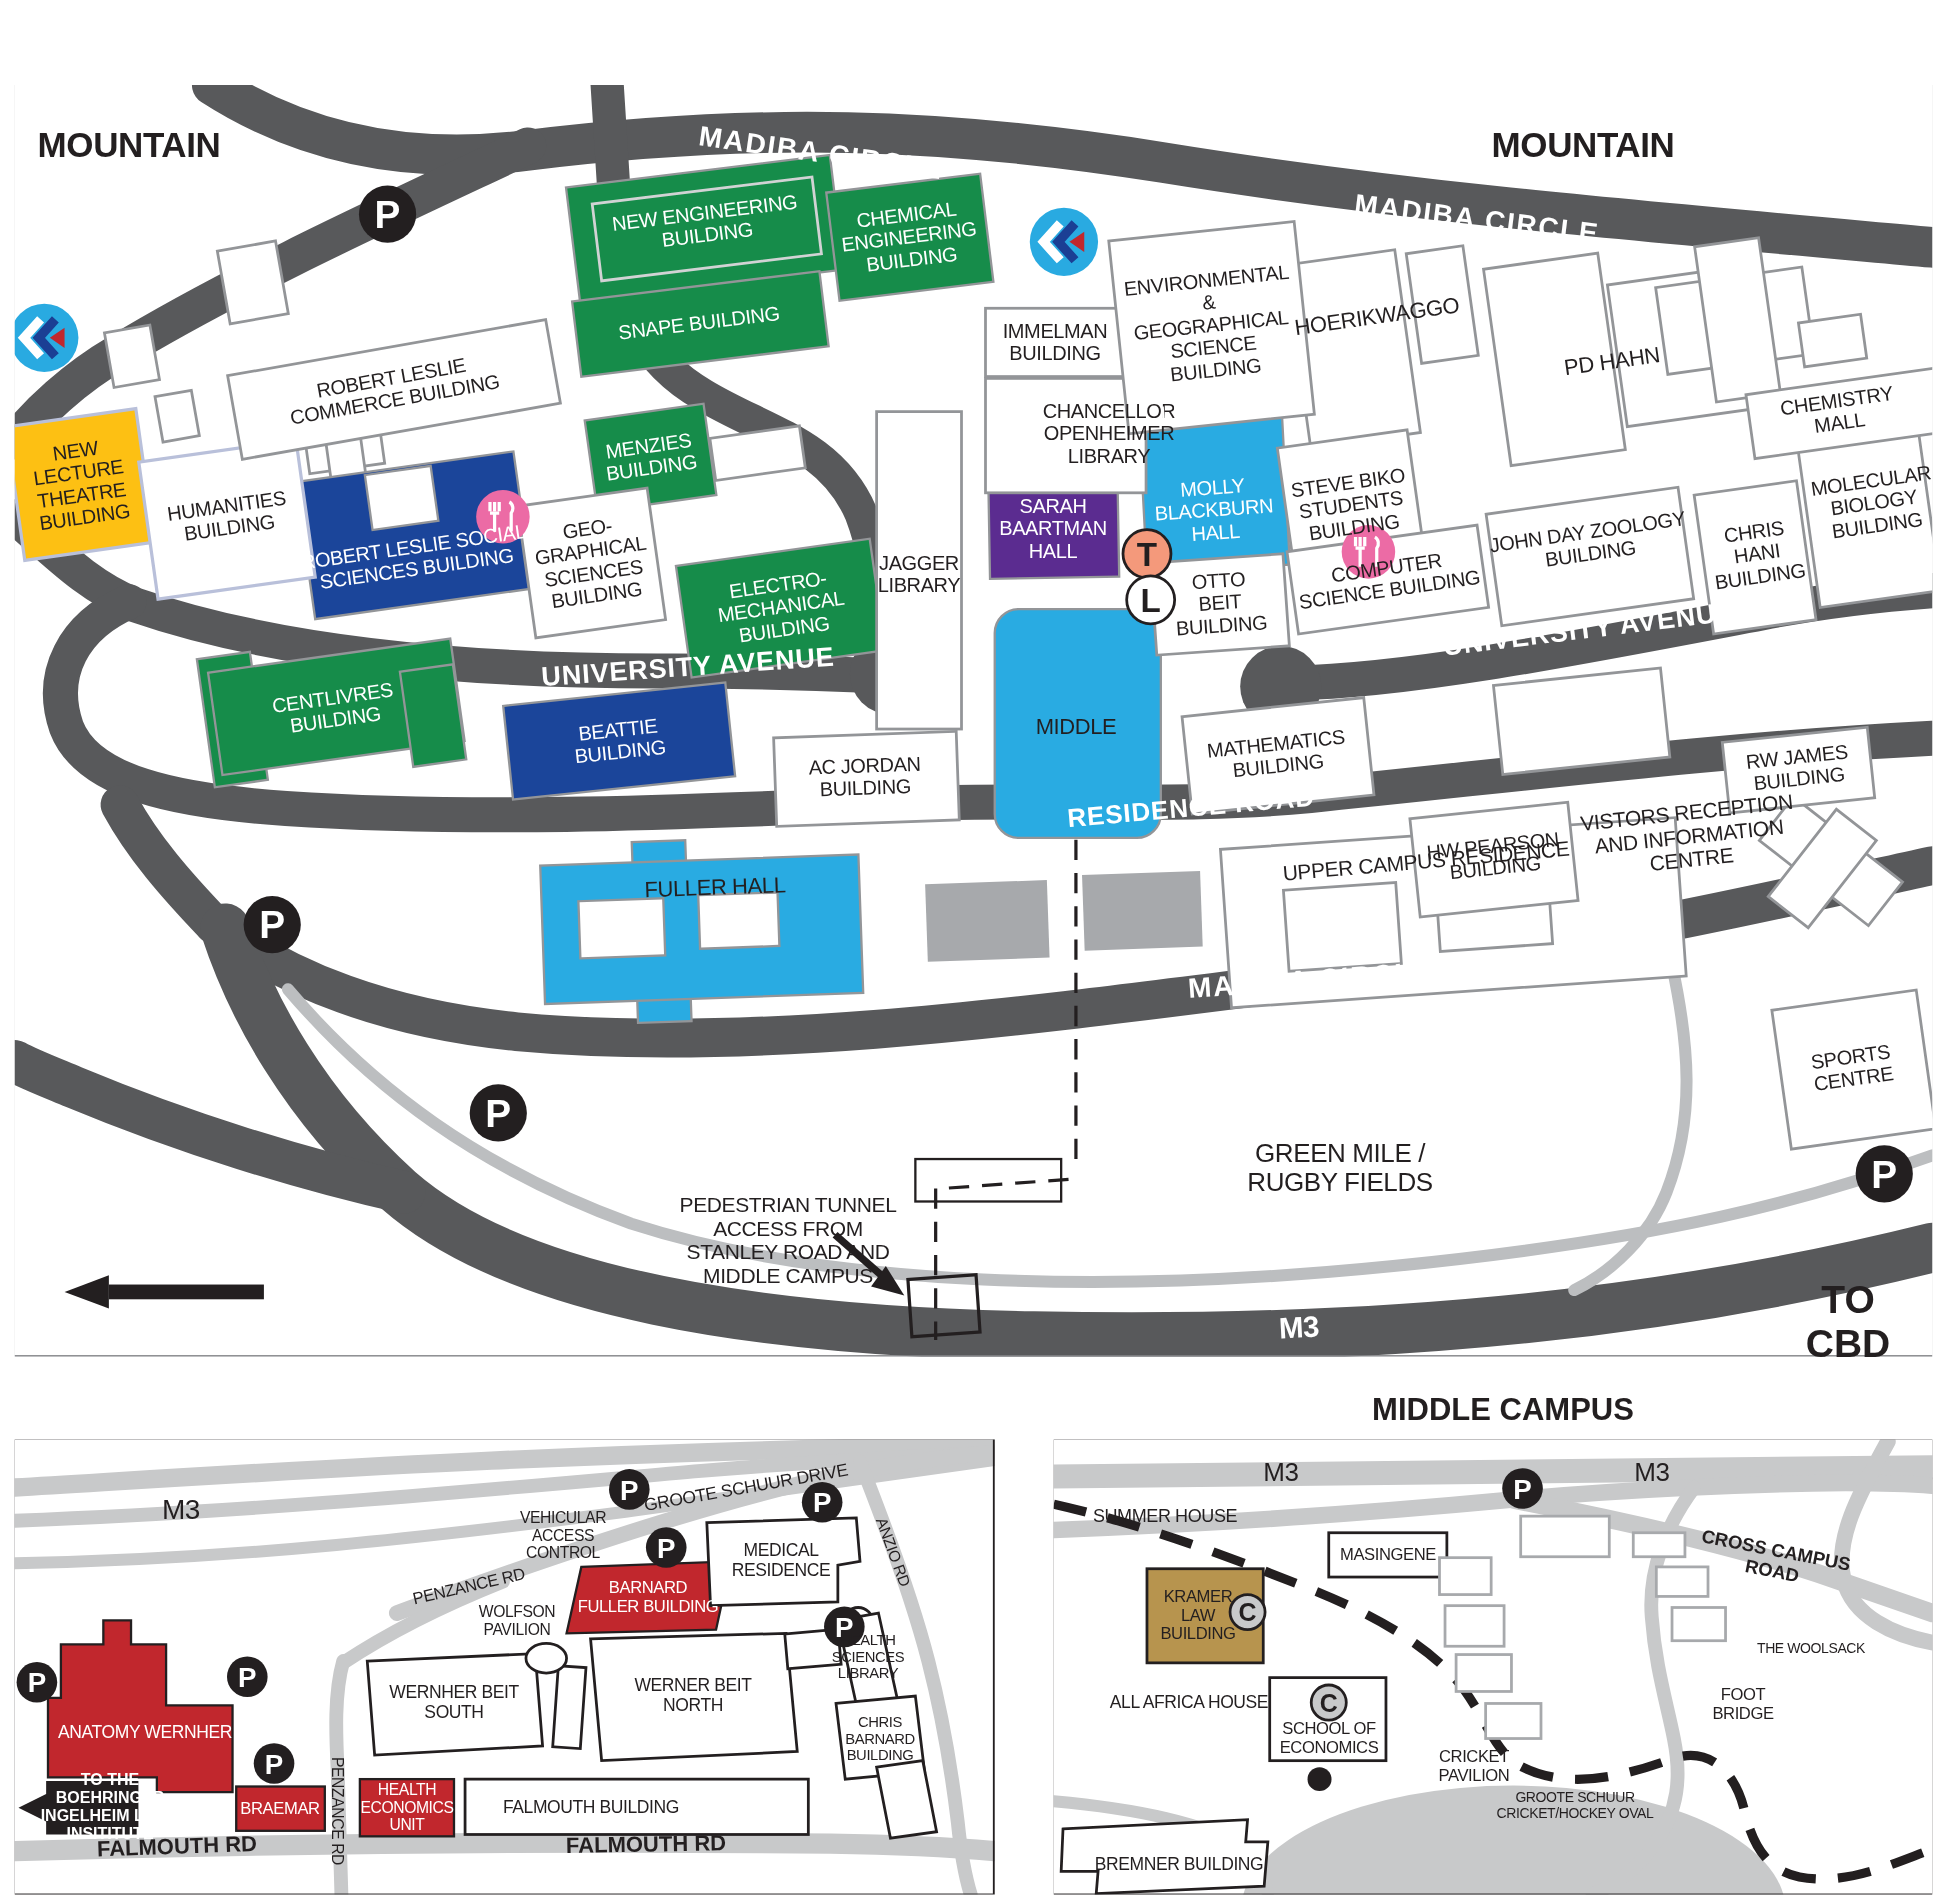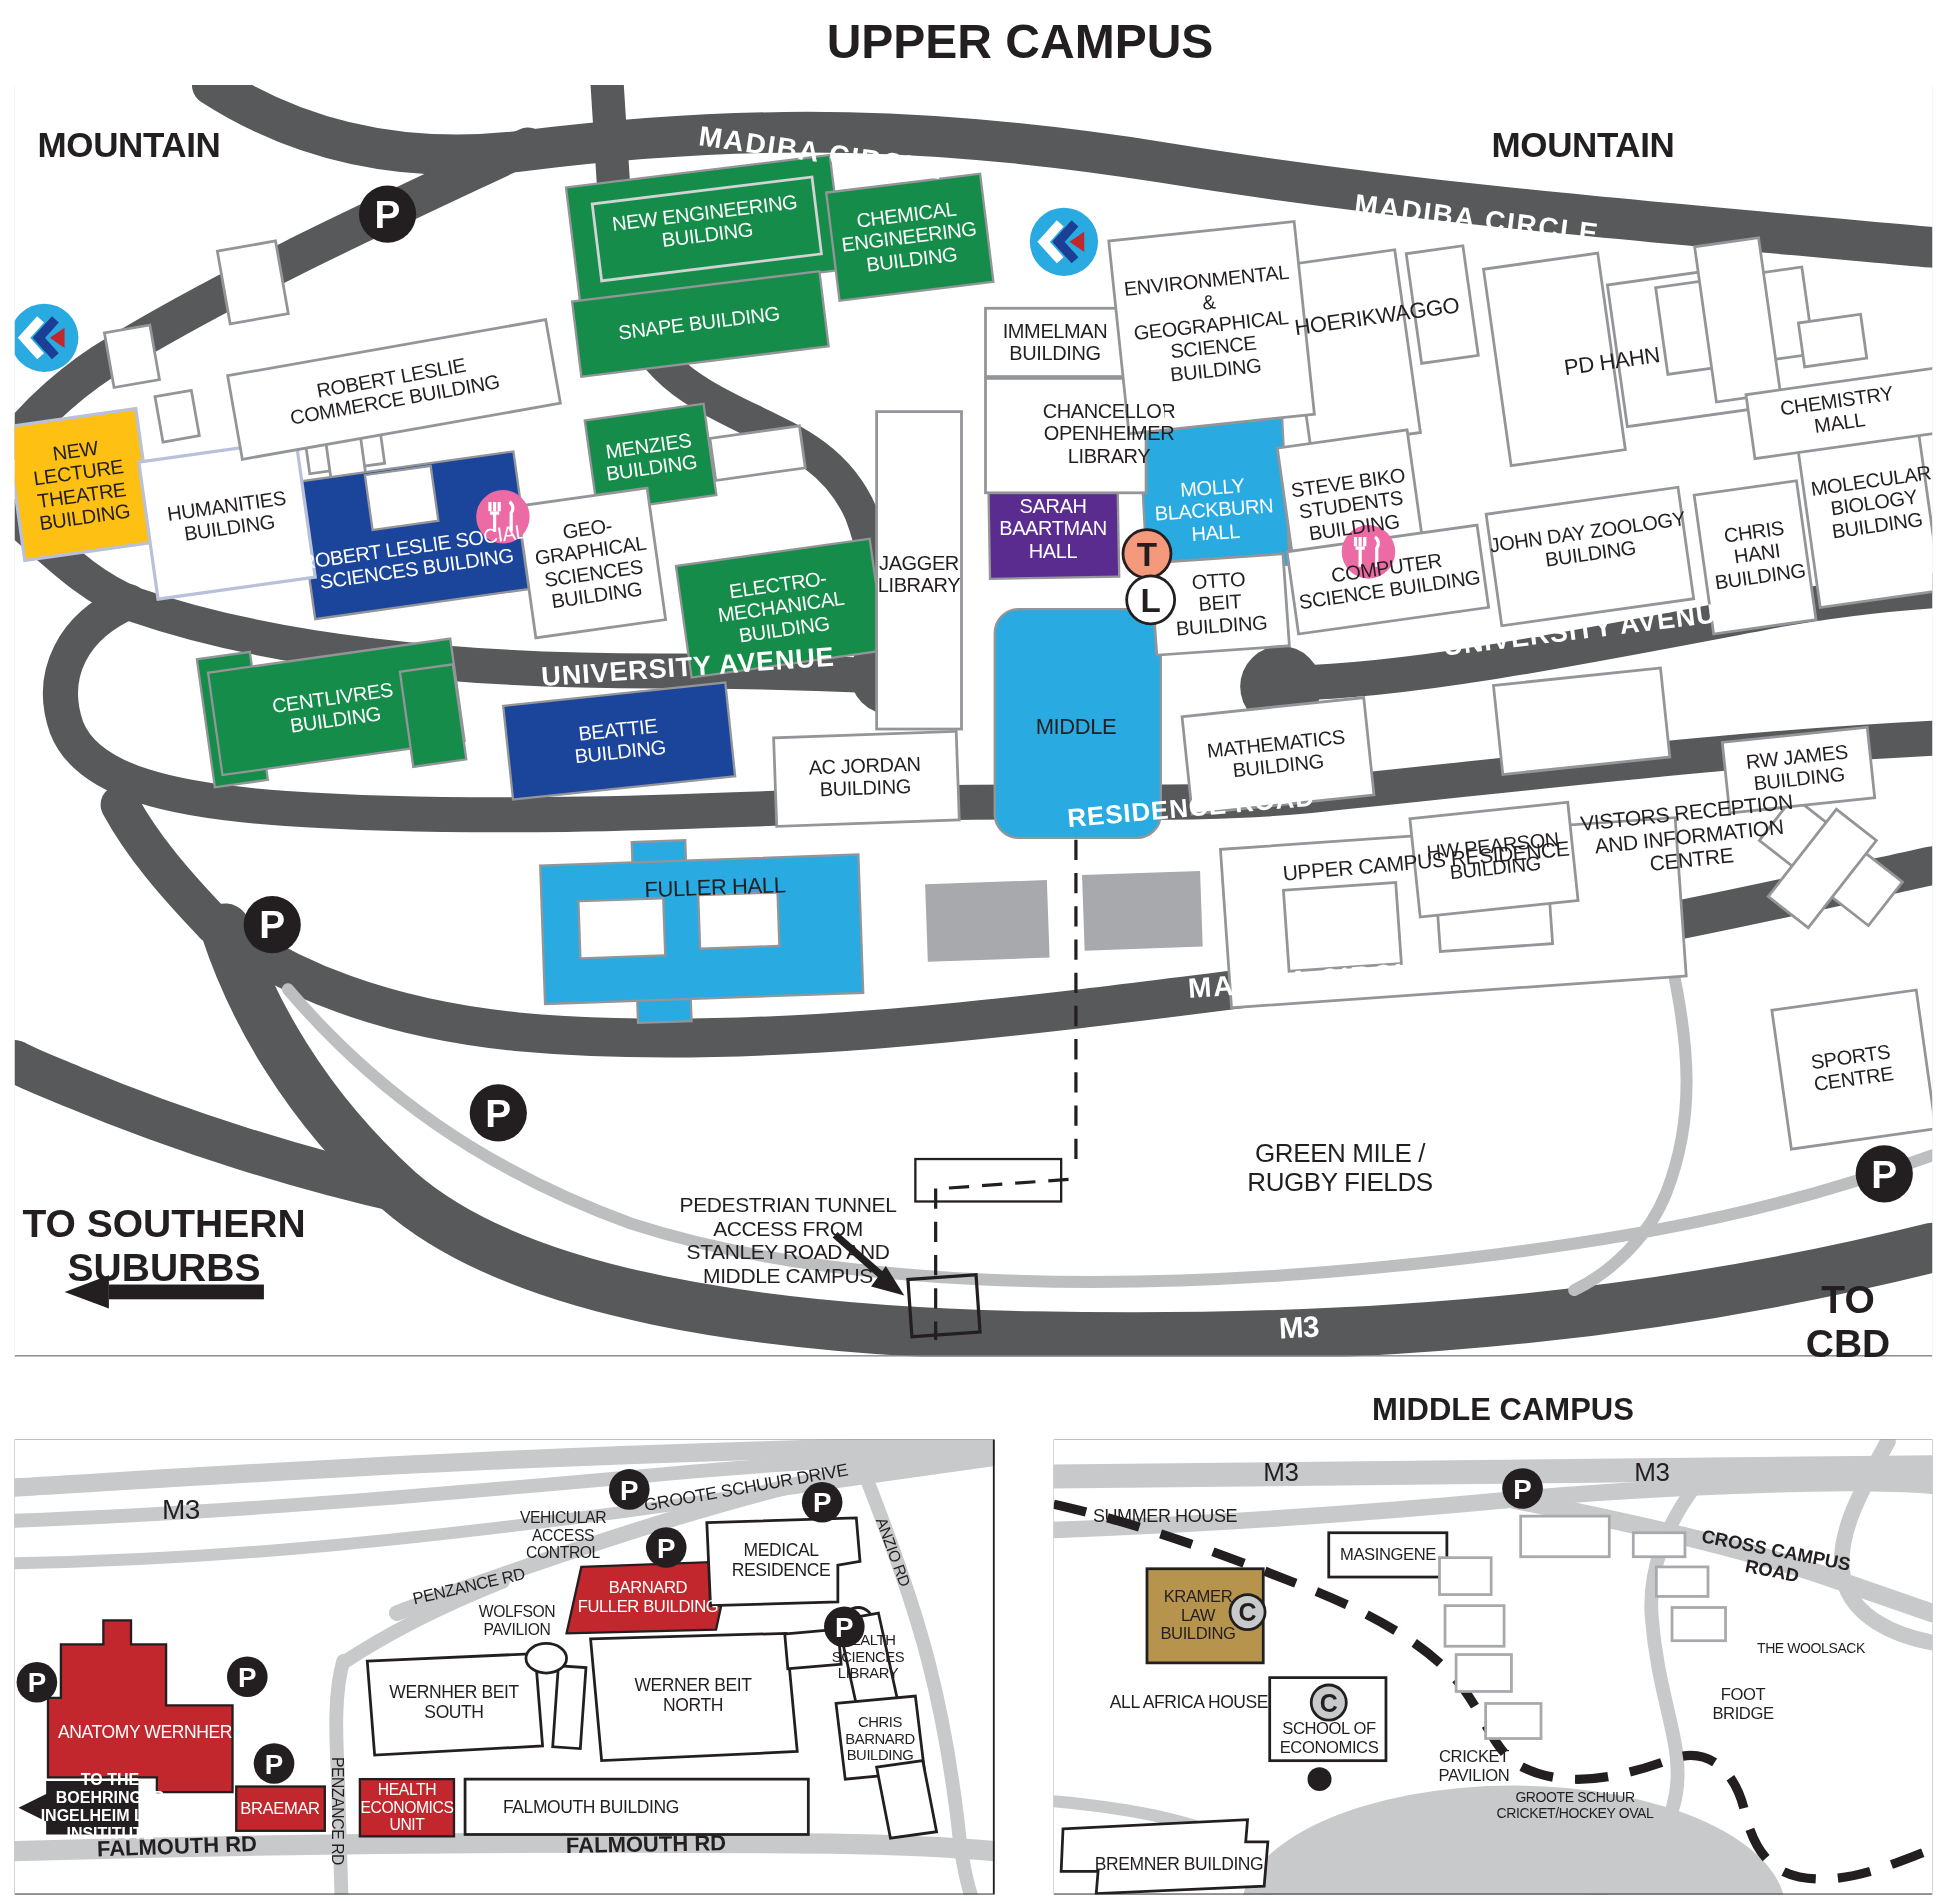--- a/index.html
+++ b/index.html
@@ -326,21 +326,20 @@
         </g>
     <g>
           <circle cx="1440" cy="1845" r="19" fill="#c8c9ca" stroke="#231f20" stroke-width="3"></circle>
           <text class="icC" x="1440" y="1855">C</text>
         </g>
     <circle cx="1430" cy="1928" r="13" fill="#231f20"></circle>
     <rect x="1140" y="1558" width="956" height="496" fill="none" stroke="#231f20" stroke-width="4"></rect>
   </g>
 </svg>
 
-<div class="l b" style="left:1020px;top:42px;font-size:48px;letter-spacing:0">UPPER CAMPUS</div>
 
 <div class="l b" style="left:129px;top:145px;font-size:35px">MOUNTAIN</div>
 <div class="l b" style="left:1583px;top:145px;font-size:35px">MOUNTAIN</div>
 <div class="l w b" style="left:821px;top:153px;font-size:28px;--r:8deg;letter-spacing:1.8px">MADIBA CIRCLE</div>
 <div class="l w b" style="left:1477px;top:219px;font-size:28px;--r:7deg;letter-spacing:1.8px">MADIBA CIRCLE</div>
 <div class="l w b" style="left:1311px;top:980px;font-size:28px;--r:-4deg;letter-spacing:1.8px">MADIBA CIRCLE</div>
 <div class="l w b" style="left:688px;top:667px;font-size:27px;--r:-4deg;letter-spacing:0.9px">UNIVERSITY AVENUE</div>
 <div class="l w b" style="left:1589px;top:629px;font-size:27px;--r:-7deg;letter-spacing:0.9px">UNIVERSITY AVENUE</div>
 <div class="l w b" style="left:1191px;top:808px;font-size:26px;--r:-5deg;letter-spacing:0.9px">RESIDENCE ROAD</div>
 <div class="l w b" style="left:1299px;top:1327px;font-size:29.5px;--r:-3deg">M3</div>
@@ -423,22 +422,20 @@
 BUILDING</div>
 <div class="l" style="left:1426px;top:861px;--r:-5deg;font-size:21px">UPPER CAMPUS RESIDENCE</div>
 <div class="l" style="left:1689px;top:836px;--r:-6deg;font-size:21px">VISTORS RECEPTION
 AND INFORMATION
 CENTRE</div>
 <div class="l" style="left:715px;top:888px;--r:-2deg;font-size:22px">FULLER HALL</div>
 <div class="l" style="left:1852px;top:1068px;--r:-8deg">SPORTS
 CENTRE</div>
 <div class="l" style="left:1340px;top:1168px;font-size:26px">GREEN MILE /
 RUGBY FIELDS</div>
-<div class="l b" style="left:164px;top:1246px;font-size:39px;letter-spacing:0">TO SOUTHERN
-SUBURBS</div>
 <div class="l b" style="left:1848px;top:1322px;font-size:39px;letter-spacing:0">TO CBD</div>
 <div class="l" style="left:788px;top:1240px;font-size:21px">PEDESTRIAN TUNNEL
 ACCESS FROM
 STANLEY ROAD AND
 MIDDLE CAMPUS</div>
 
 <div class="l" style="left:181px;top:1510px;font-size:28px">M3</div>
 <div class="l" style="left:469px;top:1587px;font-size:16.6px;--r:-13deg">PENZANCE RD</div>
 <div class="l" style="left:746px;top:1488px;font-size:17.5px;--r:-10deg">GROOTE SCHUUR DRIVE</div>
 <div class="l" style="left:893px;top:1552px;font-size:15.7px;--r:70deg">ANZIO RD</div>

